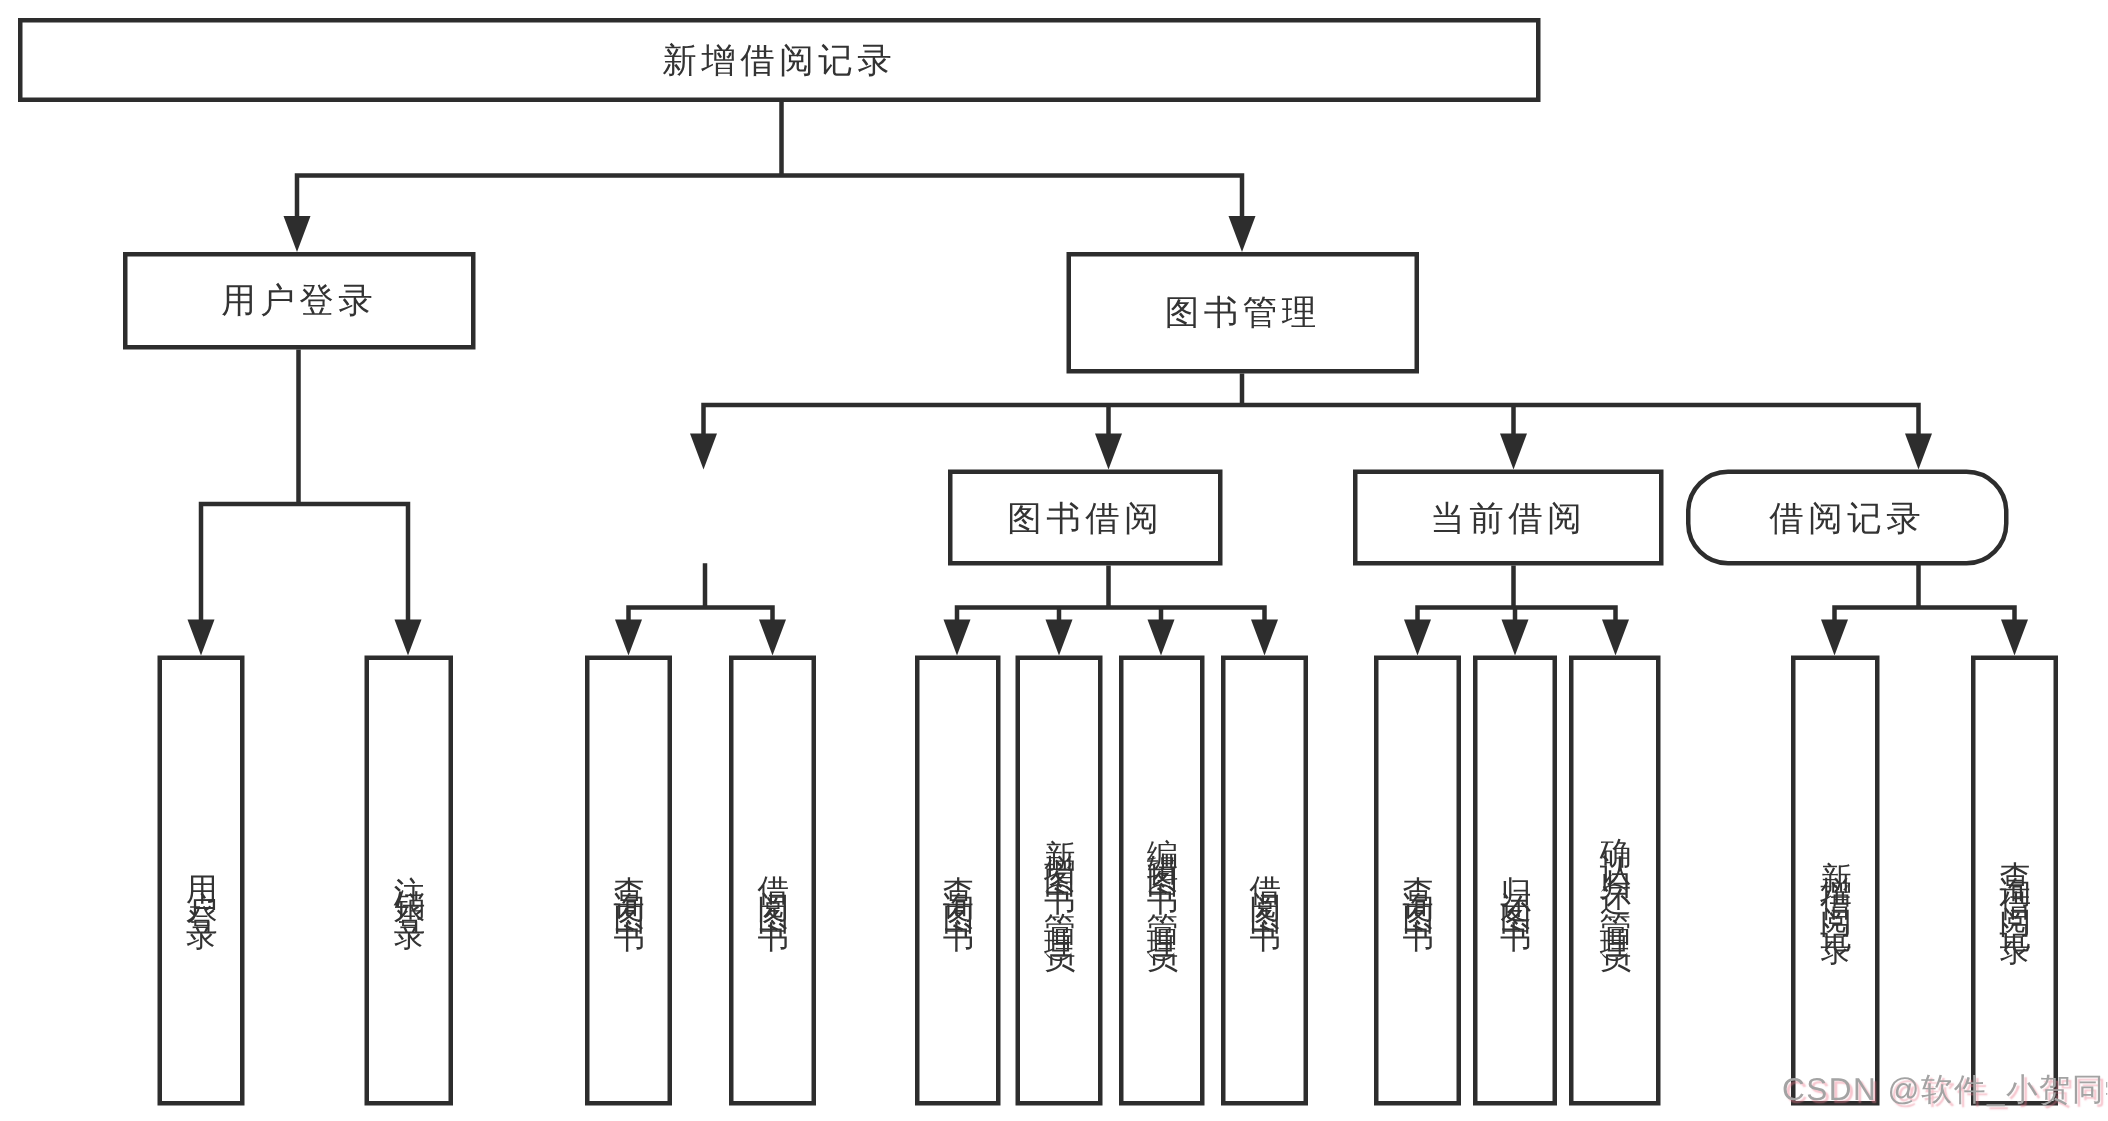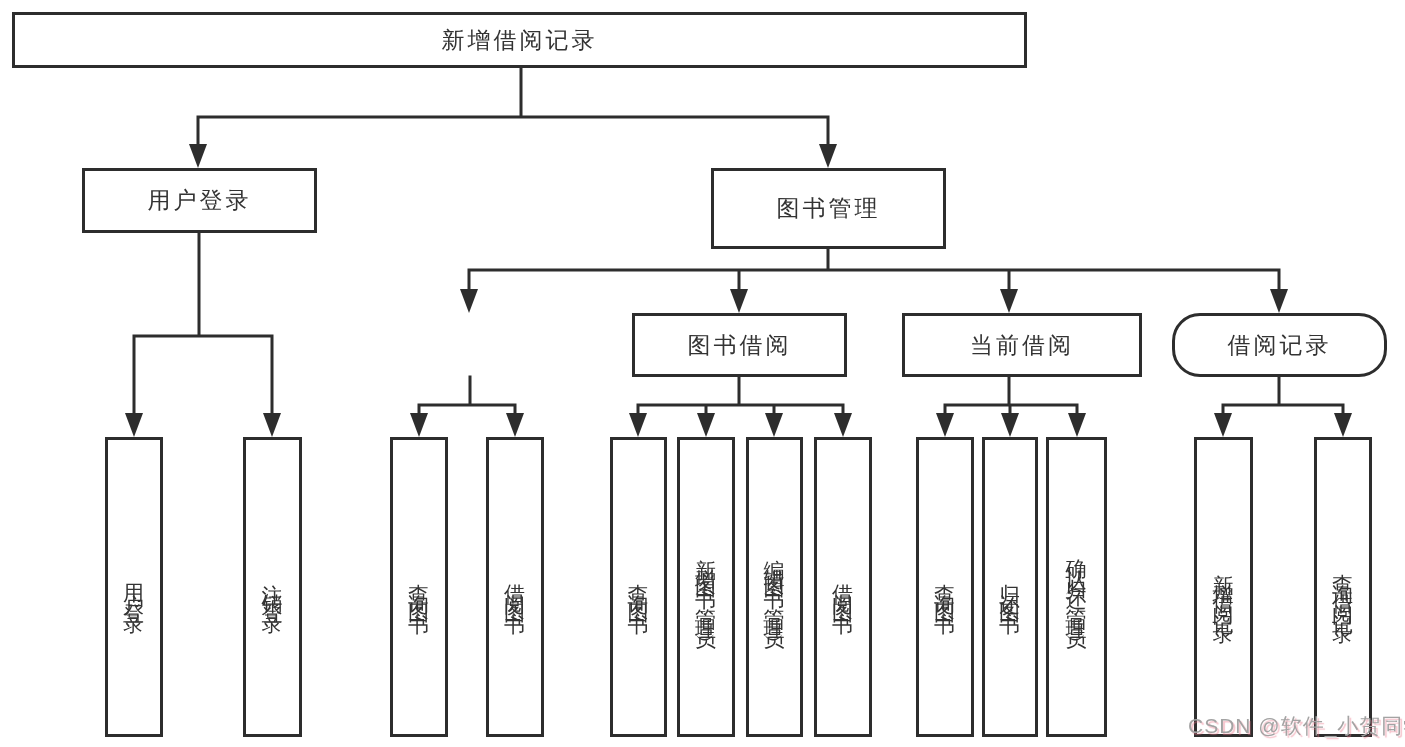--- a/index.html
+++ b/index.html
@@ -104,27 +104,27 @@
     <span>新增借阅记录</span>
   </div>
 
   <div class="box box-h" style="left:82px; top:168px; width:235px; height:65px;">
     <span>用户登录</span>
   </div>
   <div class="box box-h" style="left:711px; top:168px; width:235px; height:81px;">
     <span>图书管理</span>
   </div>
 
-  <div class="box box-h" style="left:632px; top:313px; width:215px; height:64px;">
+  <div class="box box-h" style="left:632px; top:313px; width:183px; height:64px;">
     <span>图书借阅</span>
   </div>
-  <div class="box box-h" style="left:902px; top:313px; width:240px; height:64px;">
+  <div class="box box-h" style="left:902px; top:313px; width:207px; height:64px;">
     <span>当前借阅</span>
   </div>
-  <div class="box box-h" style="left:1172px; top:313px; width:215px; height:64px;border-radius:28px;">
+  <div class="box box-h" style="left:1124px; top:313px; width:215px; height:64px;border-radius:28px;">
     <span>借阅记录</span>
   </div>
 
   <div class="box box-v" style="left:105px; top:437px; width:58px; height:300px;">
     <span>用户登录</span>
   </div>
   <div class="box box-v" style="left:243px; top:437px; width:59px; height:300px;">
     <span>注销登录</span>
   </div>
 

